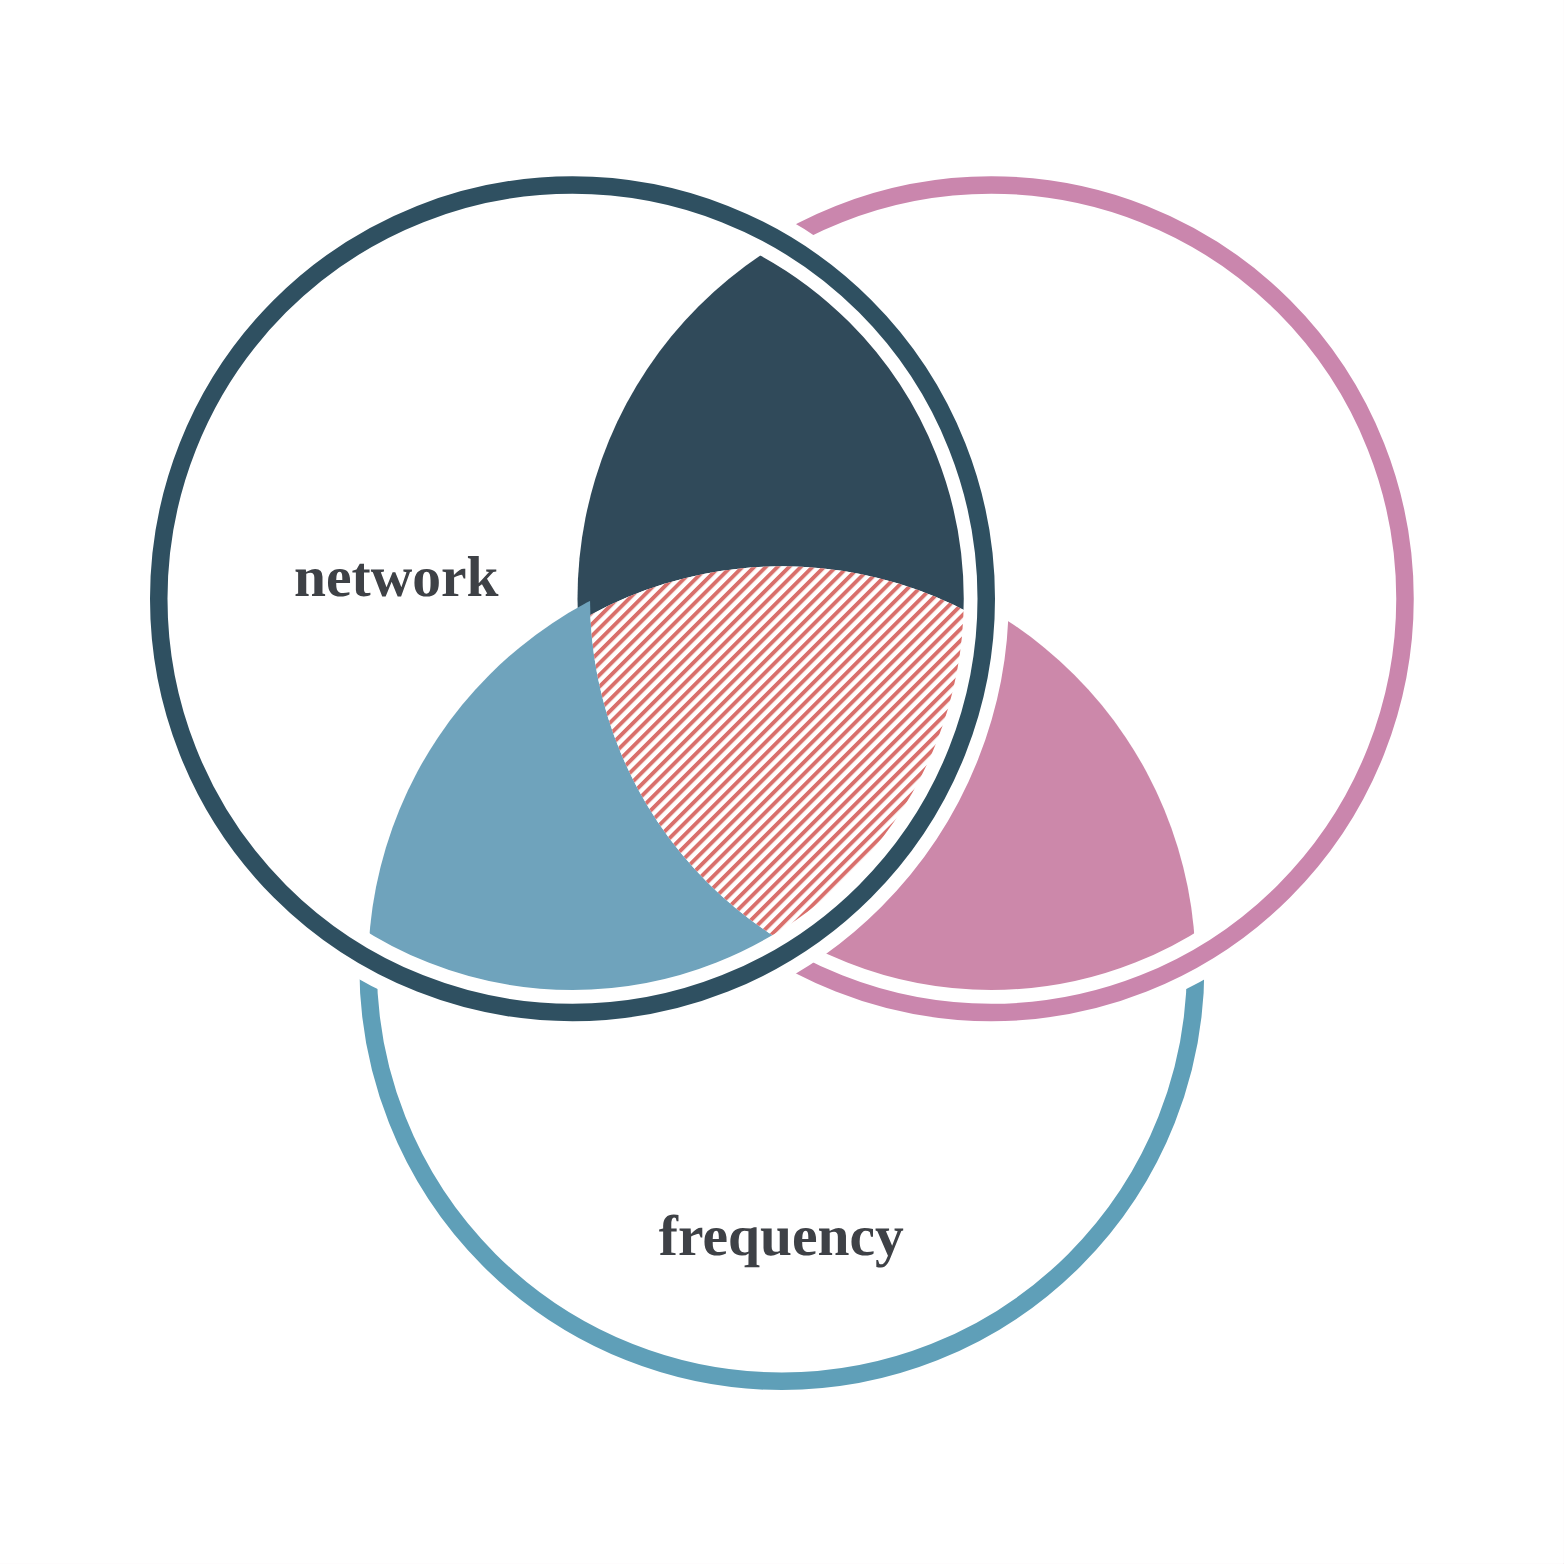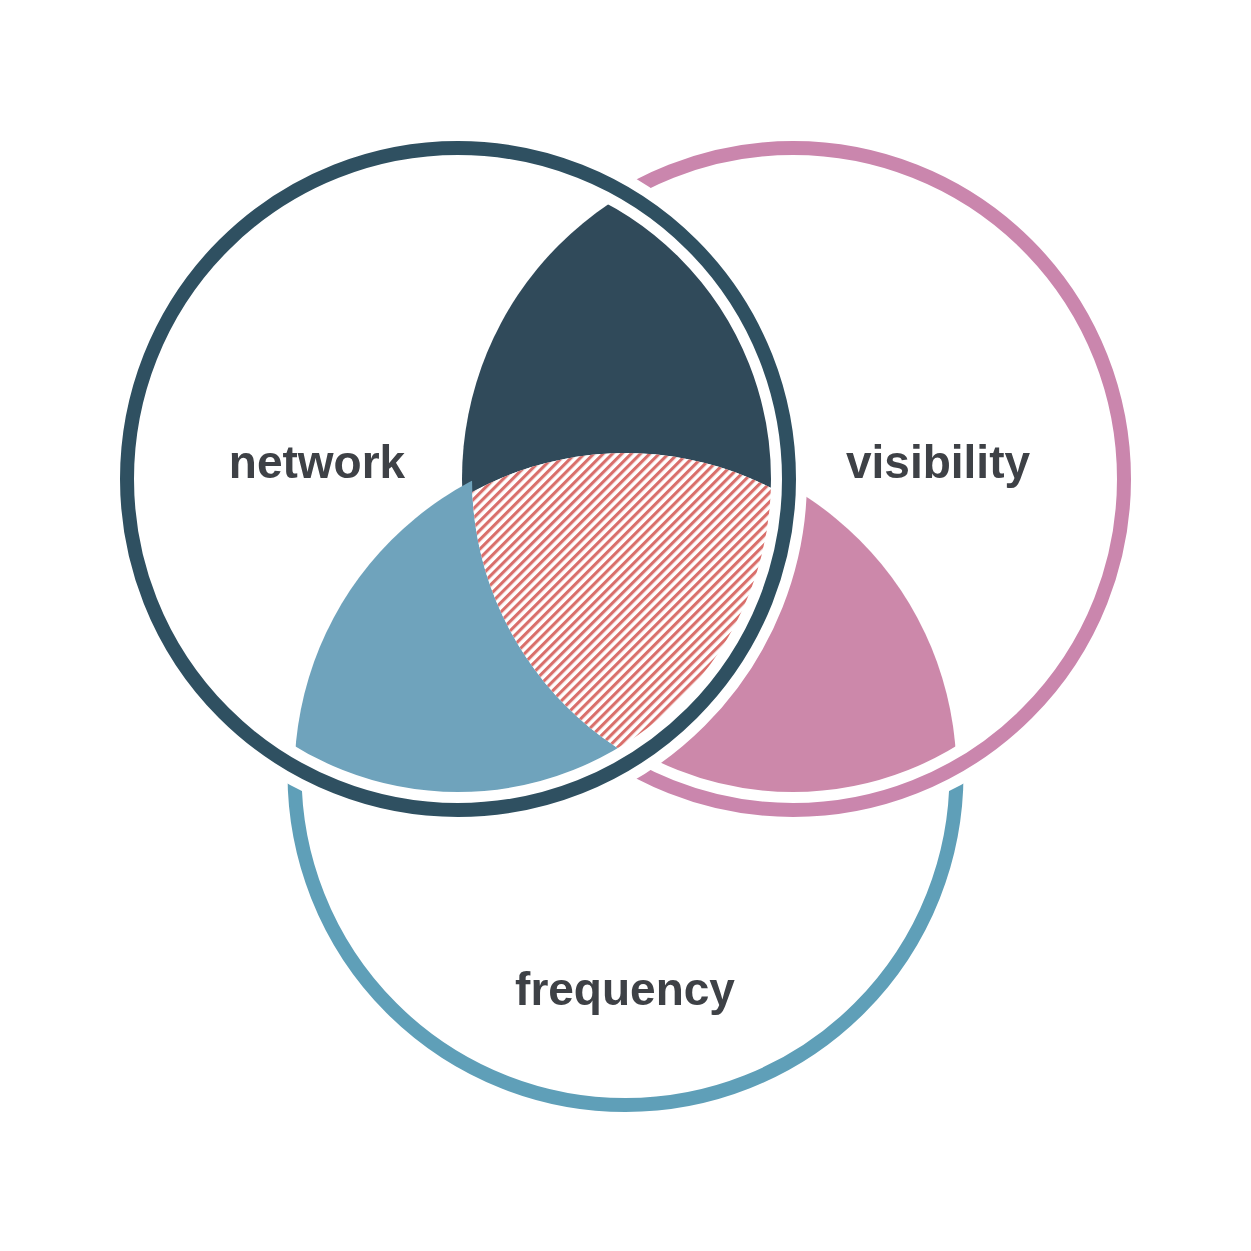--- a/index.html
+++ b/index.html
@@ -2,21 +2,21 @@
 <html><head>
 <meta charset="utf-8">
 <style>
   html, body { margin: 0; padding: 0; background: #ffffff; }
   #canvas {
     position: relative;
     width: 1251px;
     height: 1251px;
     background: #ffffff;
     overflow: hidden;
-    font-family: Liberation Sans, sans-serif;
+    font-family: Liberation Serif, serif;
   }
   #venn-svg { position: absolute; left: 0; top: 0; }
   .set-label {
     position: absolute;
     transform: translateX(-50%);
     font-size: 46px;
     font-weight: 700;
     line-height: 46px;
     color: #3E4146;
     letter-spacing: 0px;
@@ -114,16 +114,15 @@
       <circle cx="793" cy="479" r="331" fill="none" stroke-width="14" stroke="#CA86AD"></circle>
     </g>
 
     <g>
       <circle cx="458" cy="479" r="331" fill="none" stroke="#ffffff" stroke-width="36"></circle>
       <circle cx="458" cy="479" r="331" fill="none" stroke-width="14" stroke="#2F5061"></circle>
     </g>
   </svg>
 
   <div class="set-label" id="label-network">network</div>
-  <div class="set-label" id="label-visibility">visibility</div>
   <div class="set-label" id="label-frequency">frequency</div>
 
 </div>
 
 </body></html>

